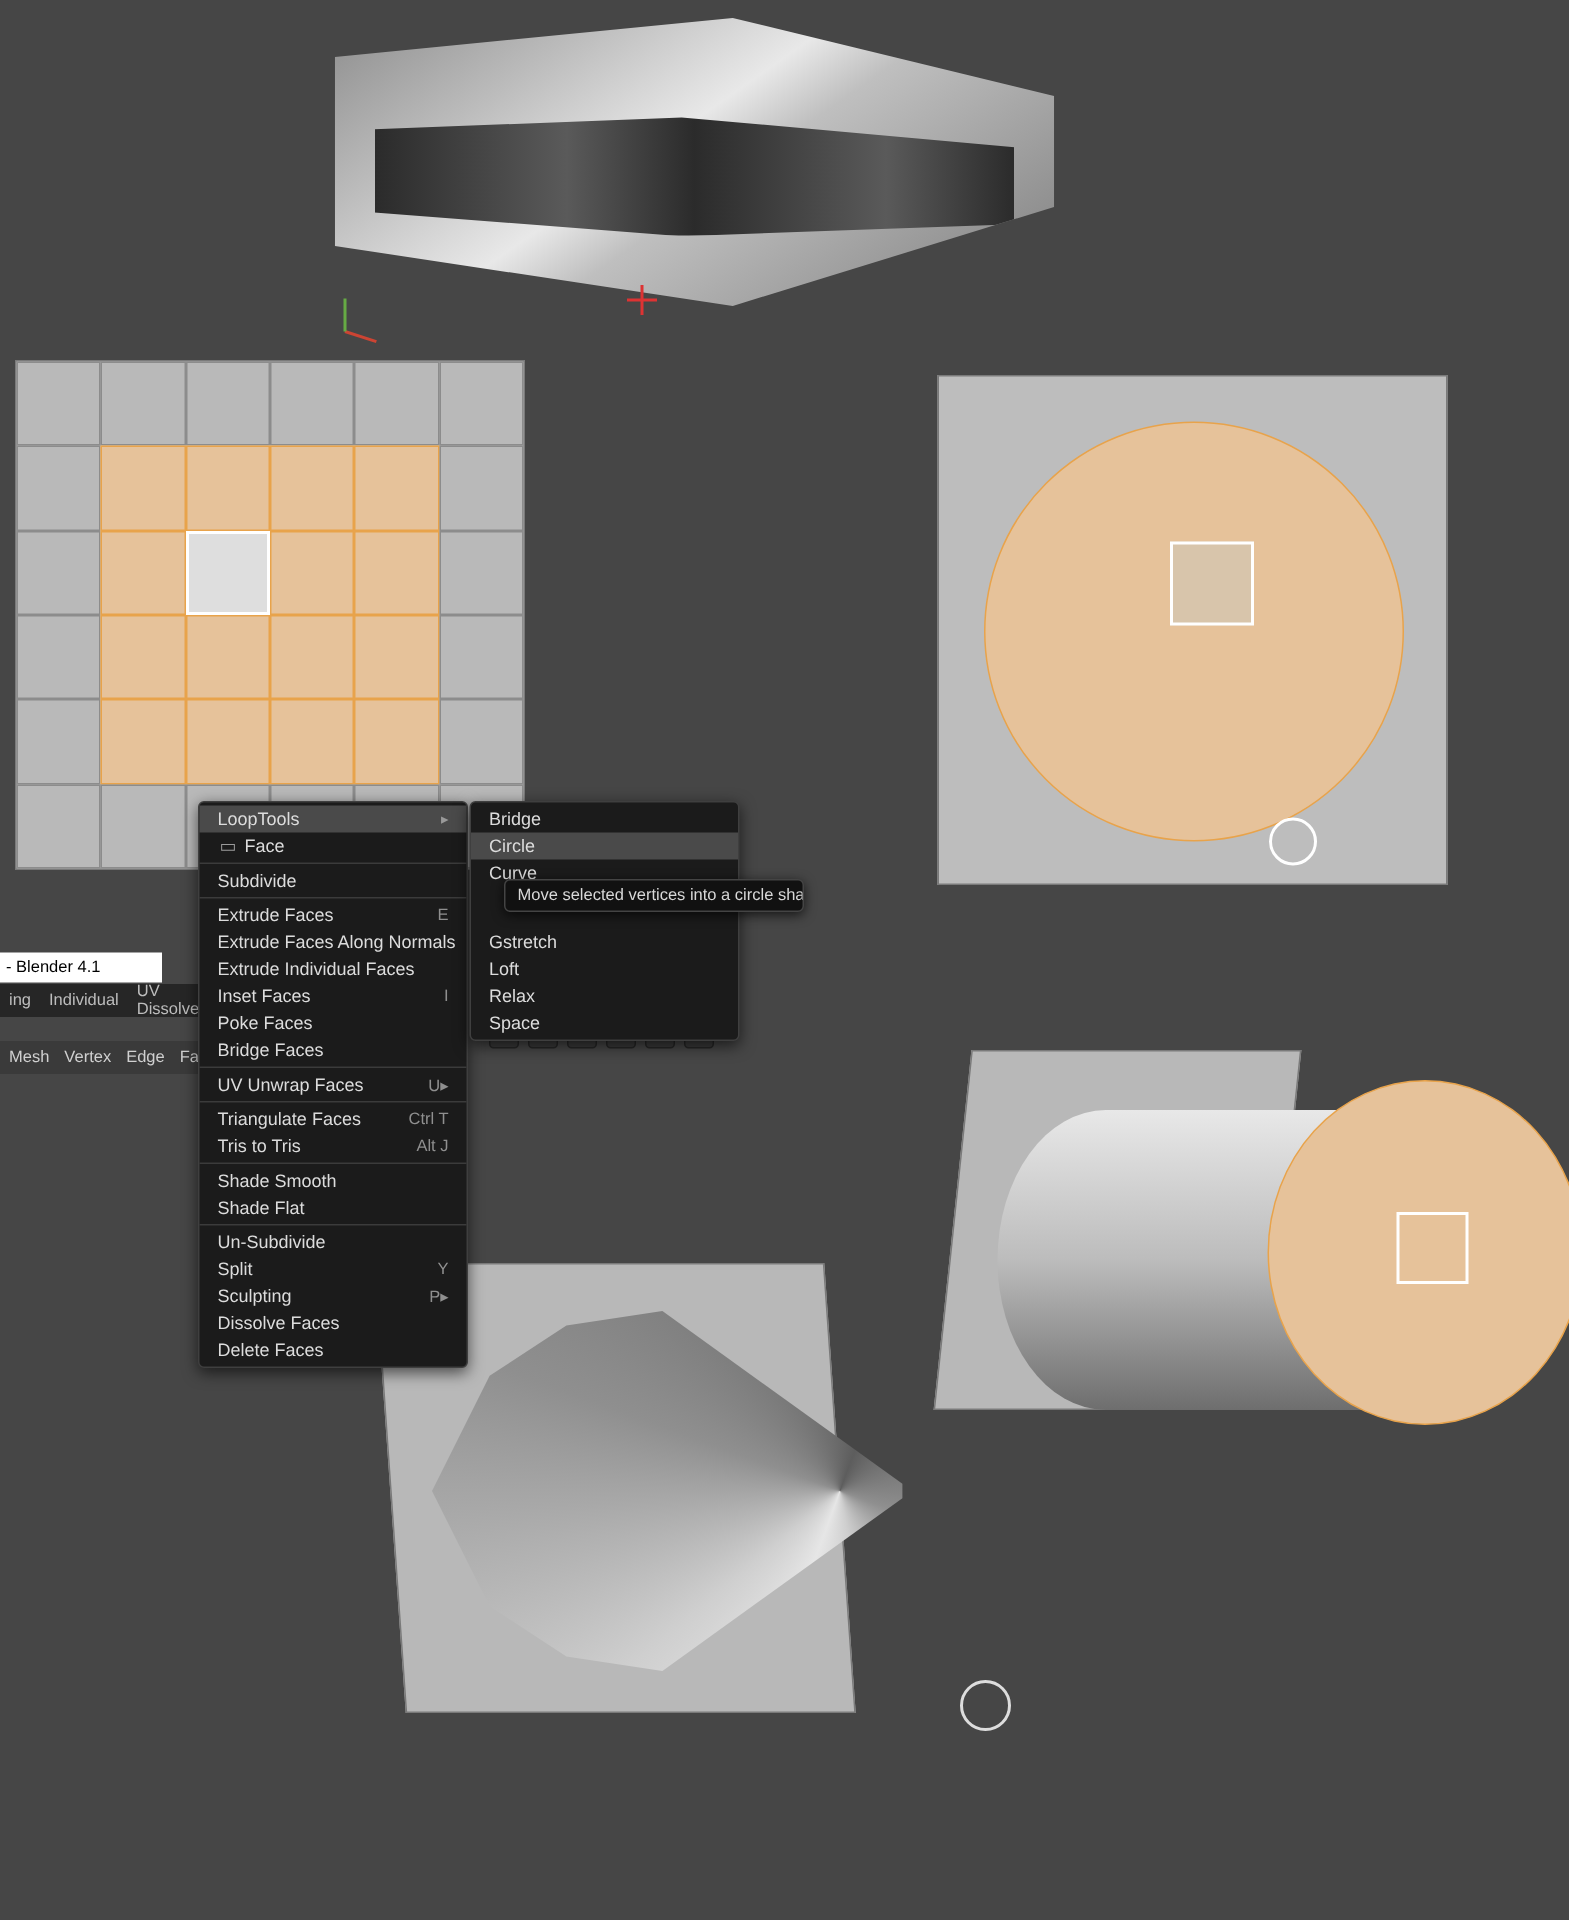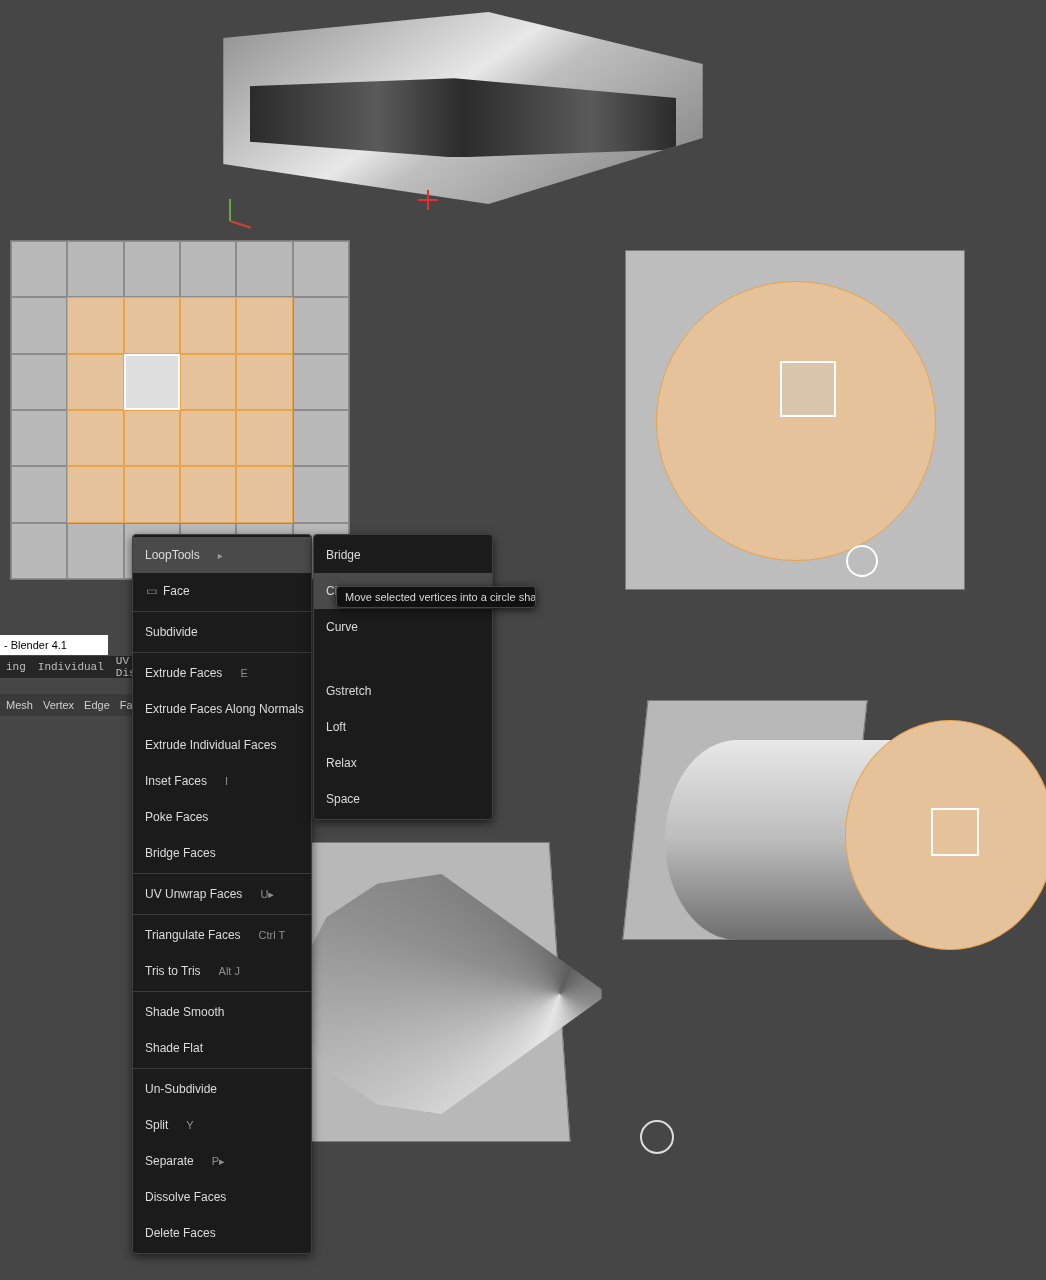--- a/index.html
+++ b/index.html
@@ -116,21 +116,21 @@
   .title-bar{
     position:absolute;left:0;top:635px;width:108px;height:20px;
     background:#fff;color:#000;font-size:11px;line-height:20px;
     padding-left:4px;white-space:nowrap;overflow:hidden;
   }
   .workspace-tabs{
     position:absolute;left:0;top:656px;height:22px;display:flex;gap:12px;
     align-items:center;background:#262626;padding:0 6px;width:135px;
     font-size:11px;color:#bdbdbd;
   }
-  .workspace-tabs span{cursor:pointer;font-family:Liberation Mono, monospace;}
+  .workspace-tabs span{cursor:pointer;}
   .mode-tabs{
     position:absolute;left:0;top:678px;height:22px;display:flex;gap:10px;
     align-items:center;background:#3a3a3a;padding:0 6px;width:135px;
     font-size:11px;color:#d0d0d0;margin-top:16px;
   }
   .mode-tabs span{cursor:pointer;}
 
   .toolbar-bits{
     position:absolute;left:326px;top:680px;height:20px;display:flex;gap:6px;
     align-items:center;font-size:11px;color:#bdbdbd;
@@ -139,22 +139,22 @@
     width:20px;height:18px;background:#3a3a3a;border:1px solid #262626;border-radius:3px;
   }
 
   
   .menu{
     position:absolute;background:#1b1b1b;border:1px solid #3f3f3f;
     border-radius:4px;box-shadow:0 3px 10px rgba(0,0,0,.6);
     font-size:12px;color:#dcdcdc;min-width:180px;padding:2px 0;
   }
   .menu .item{
-    display:flex;justify-content:flex-start;align-items:center;
-    padding:3px 12px;white-space:nowrap;height:36px;
+    display:flex;justify-content:space-between;align-items:center;
+    padding:3px 12px;white-space:nowrap;height:18px;
     cursor:default;
   }
   .menu .item.hl{background:#4a4a4a;}
   .menu .sep{height:1px;background:#3b3b3b;margin:2px 0;}
   .menu .item .right{color:#8f8f8f;font-size:11px;margin-left:18px;}
   .menu .item .arrow{color:#9a9a9a;font-size:10px;margin-left:18px;}
   .menu .icon{width:14px;display:inline-block;text-align:center;margin-right:4px;color:#9a9a9a;}
 
   .tooltip{
     position:absolute;background:#111;border:1px solid #444;border-radius:4px;
@@ -321,21 +321,21 @@
     </div>
     <div class="sep"></div>
     <div class="item">
       <span>Un-Subdivide</span>
     </div>
     <div class="item">
       <span>Split</span>
       <span class="right">Y</span>
     </div>
     <div class="item">
-      <span>Separate</span>
+      <span>Sculpting</span>
       <span class="right">P▸</span>
     </div>
     <div class="item">
       <span>Dissolve Faces</span>
     </div>
     <div class="item">
       <span>Delete Faces</span>
     </div>
   </div>
 

